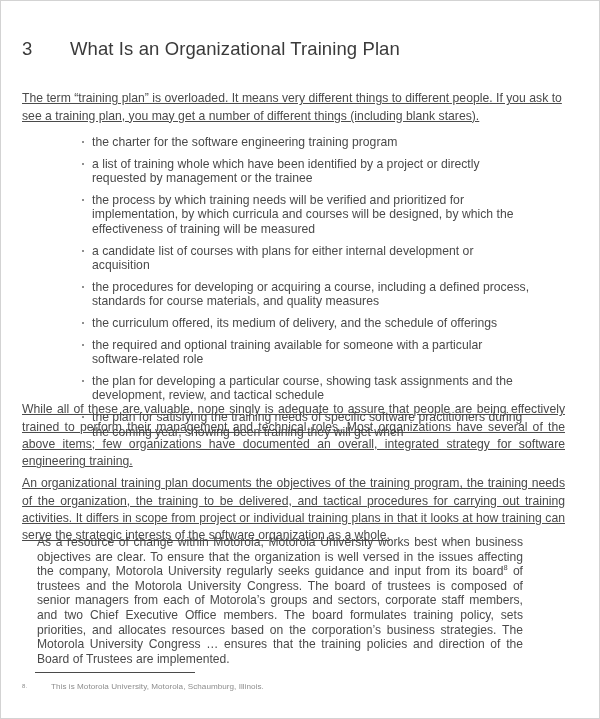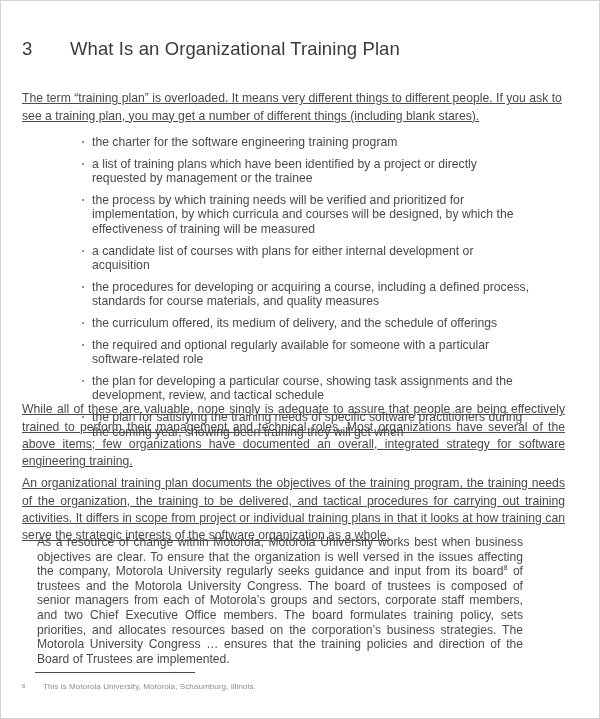--- a/index.html
+++ b/index.html
@@ -156,43 +156,44 @@
     letter-spacing: 0.05px;
   }
   .footnote .fn-mark {
     width: 21px;
     flex: 0 0 21px;
     font-size: 6px;
     padding-top: 0px;
   }
   .footnote .fn-text {
     flex: 1 1 auto;
+    margin-left: 8px;
   }
 </style>
 </head>
 <body>
 
 <div class="page">
   <div class="page-inner">
 
     <div class="heading">
       <span class="h-num">3</span>
       <span class="h-title">What Is an Organizational Training Plan</span>
     </div>
 
     <p class="para" id="para-intro">The term “training plan” is overloaded. It means very different things to different people. If you ask to see a training plan, you may get a number of different things (including blank stares).</p>
 
     <ul class="bullets">
       <li>the charter for the software engineering training program</li>
-      <li>a list of training plans which have been identified by a project or directly requested by management or the trainee</li>
+      <li>a list of training whole which have been identified by a project or directly requested by management or the trainee</li>
       <li>the process by which training needs will be verified and prioritized for implementation, by which curricula and courses will be designed, by which the effectiveness of training will be measured</li>
       <li>a candidate list of courses with plans for either internal development or acquisition</li>
       <li>the procedures for developing or acquiring a course, including a defined process, standards for course materials, and quality measures</li>
       <li>the curriculum offered, its medium of delivery, and the schedule of offerings</li>
-      <li>the required and optional regularly available for someone with a particular software-related role</li>
+      <li>the required and optional training available for someone with a particular software-related role</li>
       <li>the plan for developing a particular course, showing task assignments and the development, review, and tactical schedule</li>
       <li>the plan for satisfying the training needs of specific software practitioners during the coming year, showing been training they will get when</li>
     </ul>
 
     <p class="para justify" id="para-while">While all of these are valuable, none singly is adequate to assure that people are being effectively trained to perform their management and technical roles. Most organizations have several of the above items; few organizations have documented an overall, integrated strategy for software engineering training.</p>
 
     <p class="para justify" id="para-orgplan">An organizational training plan documents the objectives of the training program, the training needs of the organization, the training to be delivered, and tactical procedures for carrying out training activities. It differs in scope from project or individual training plans in that it looks at how training can serve the strategic interests of the software organization as a whole.</p>
 
     <div class="quote"><span>As a resource of change within Motorola, Motorola University works best when business objectives are clear. To ensure that the organization is well versed in the issues affecting the company, Motorola University regularly seeks guidance and input from its board</span><sup>8</sup><span> of trustees and the Motorola University Congress. The board of trustees is composed of senior managers from each of Motorola’s groups and sectors, corporate staff members, and two Chief Executive Office members. The board formulates training policy, sets priorities, and allocates resources based on the corporation’s business strategies. The Motorola University Congress … ensures that the training policies and direction of the Board of Trustees are implemented.</span></div>
 

